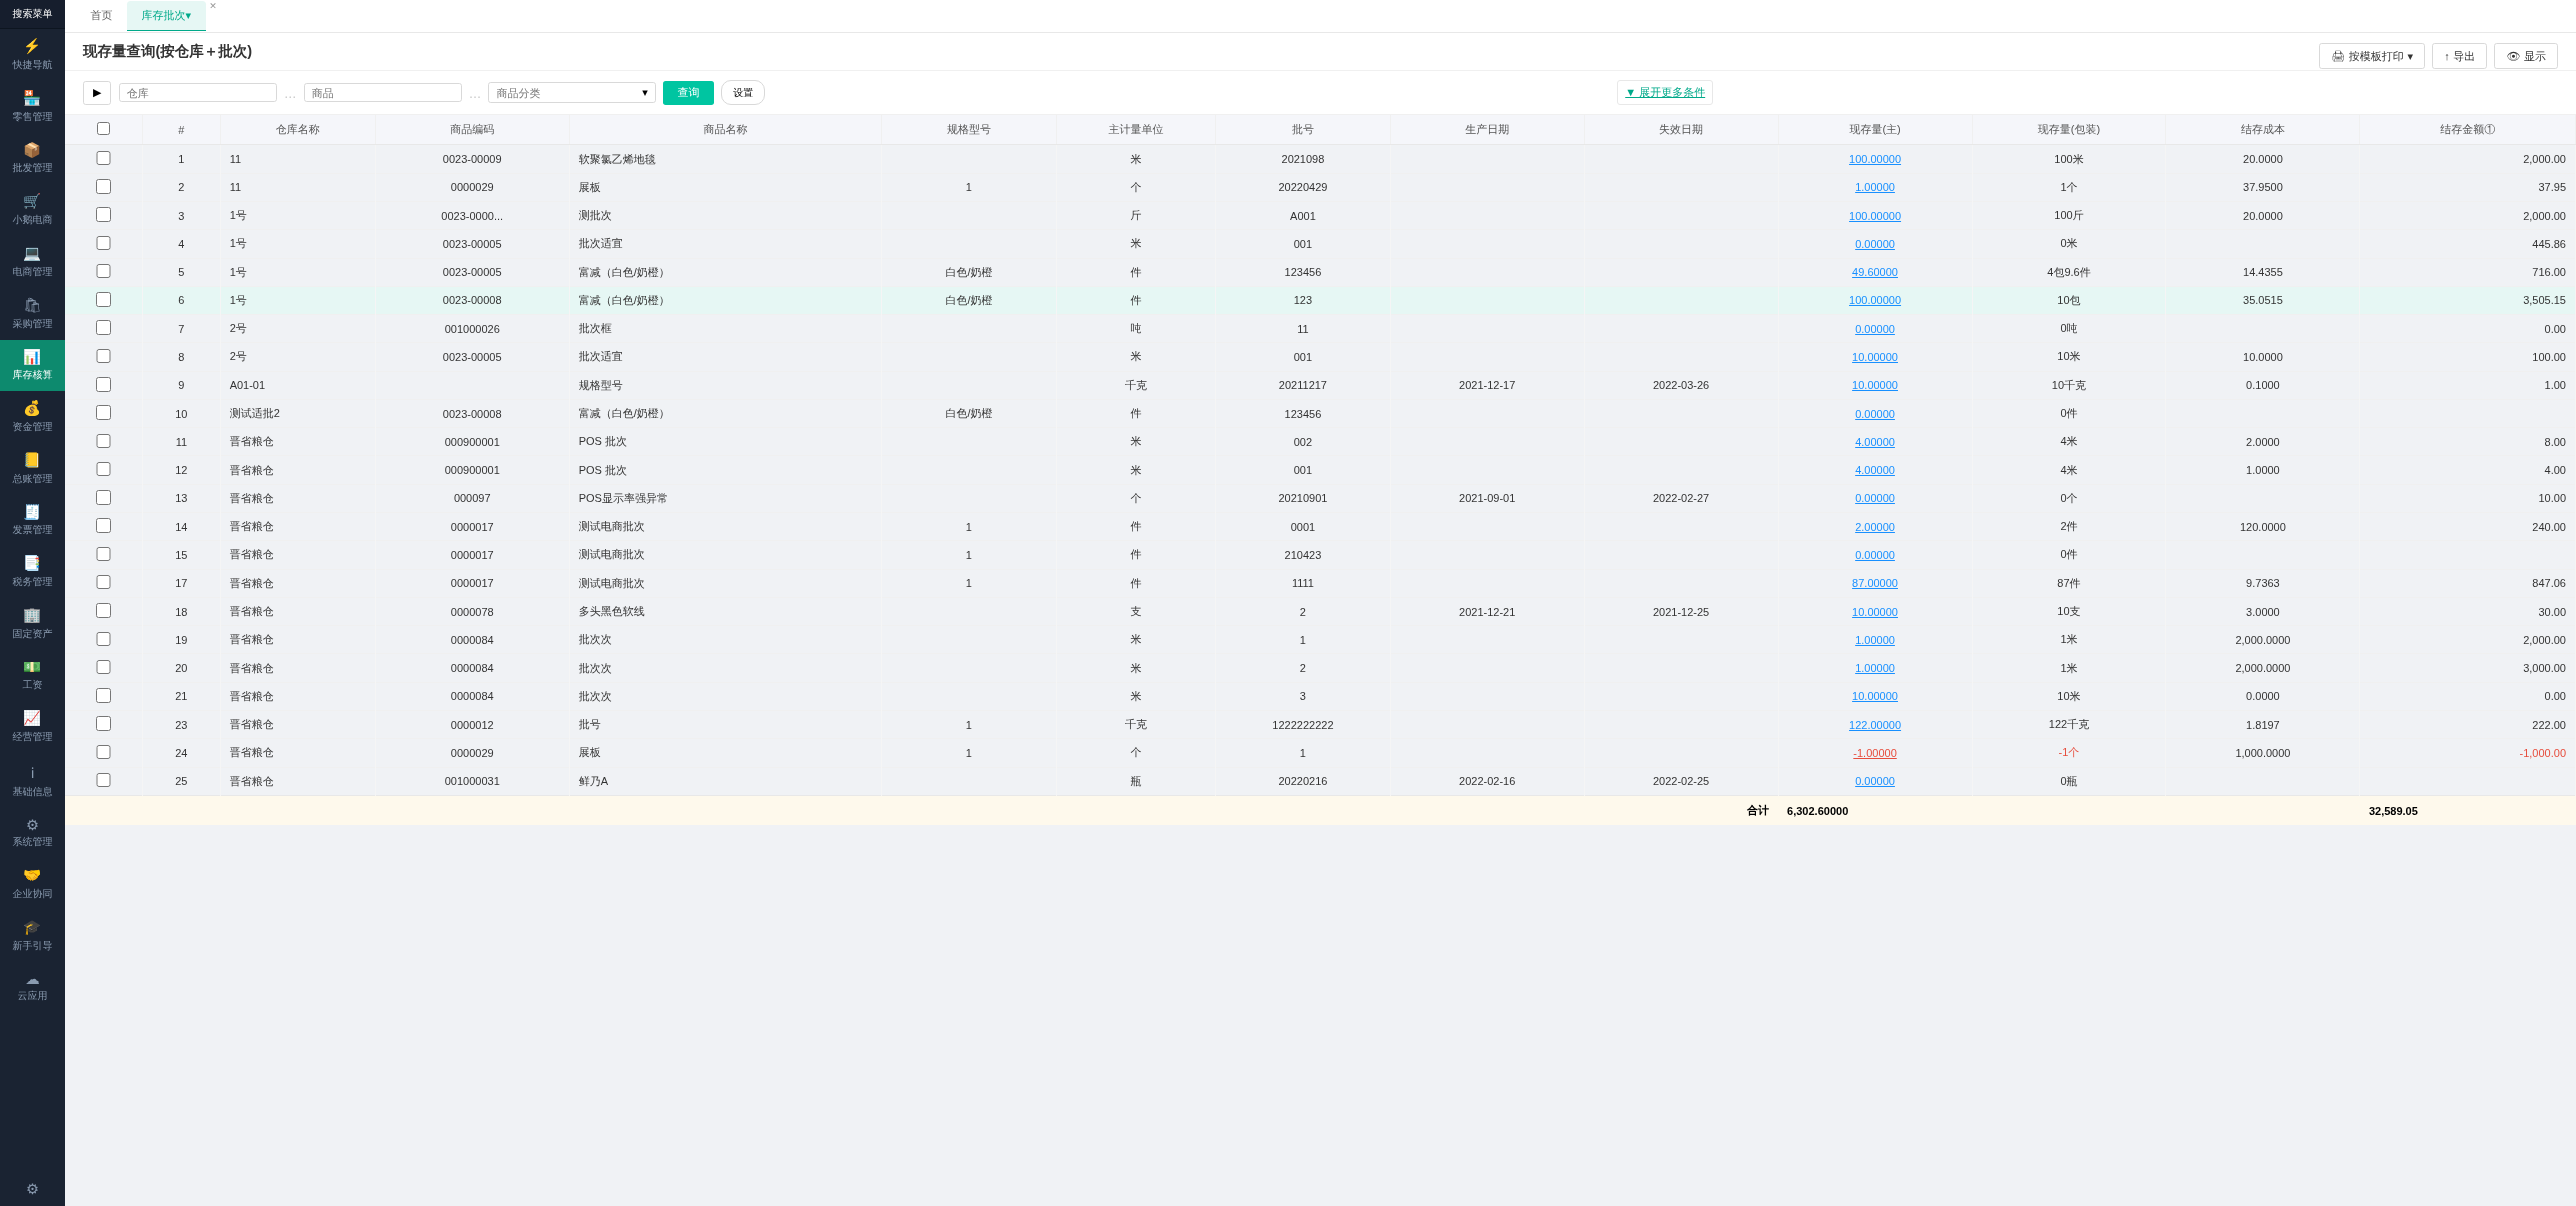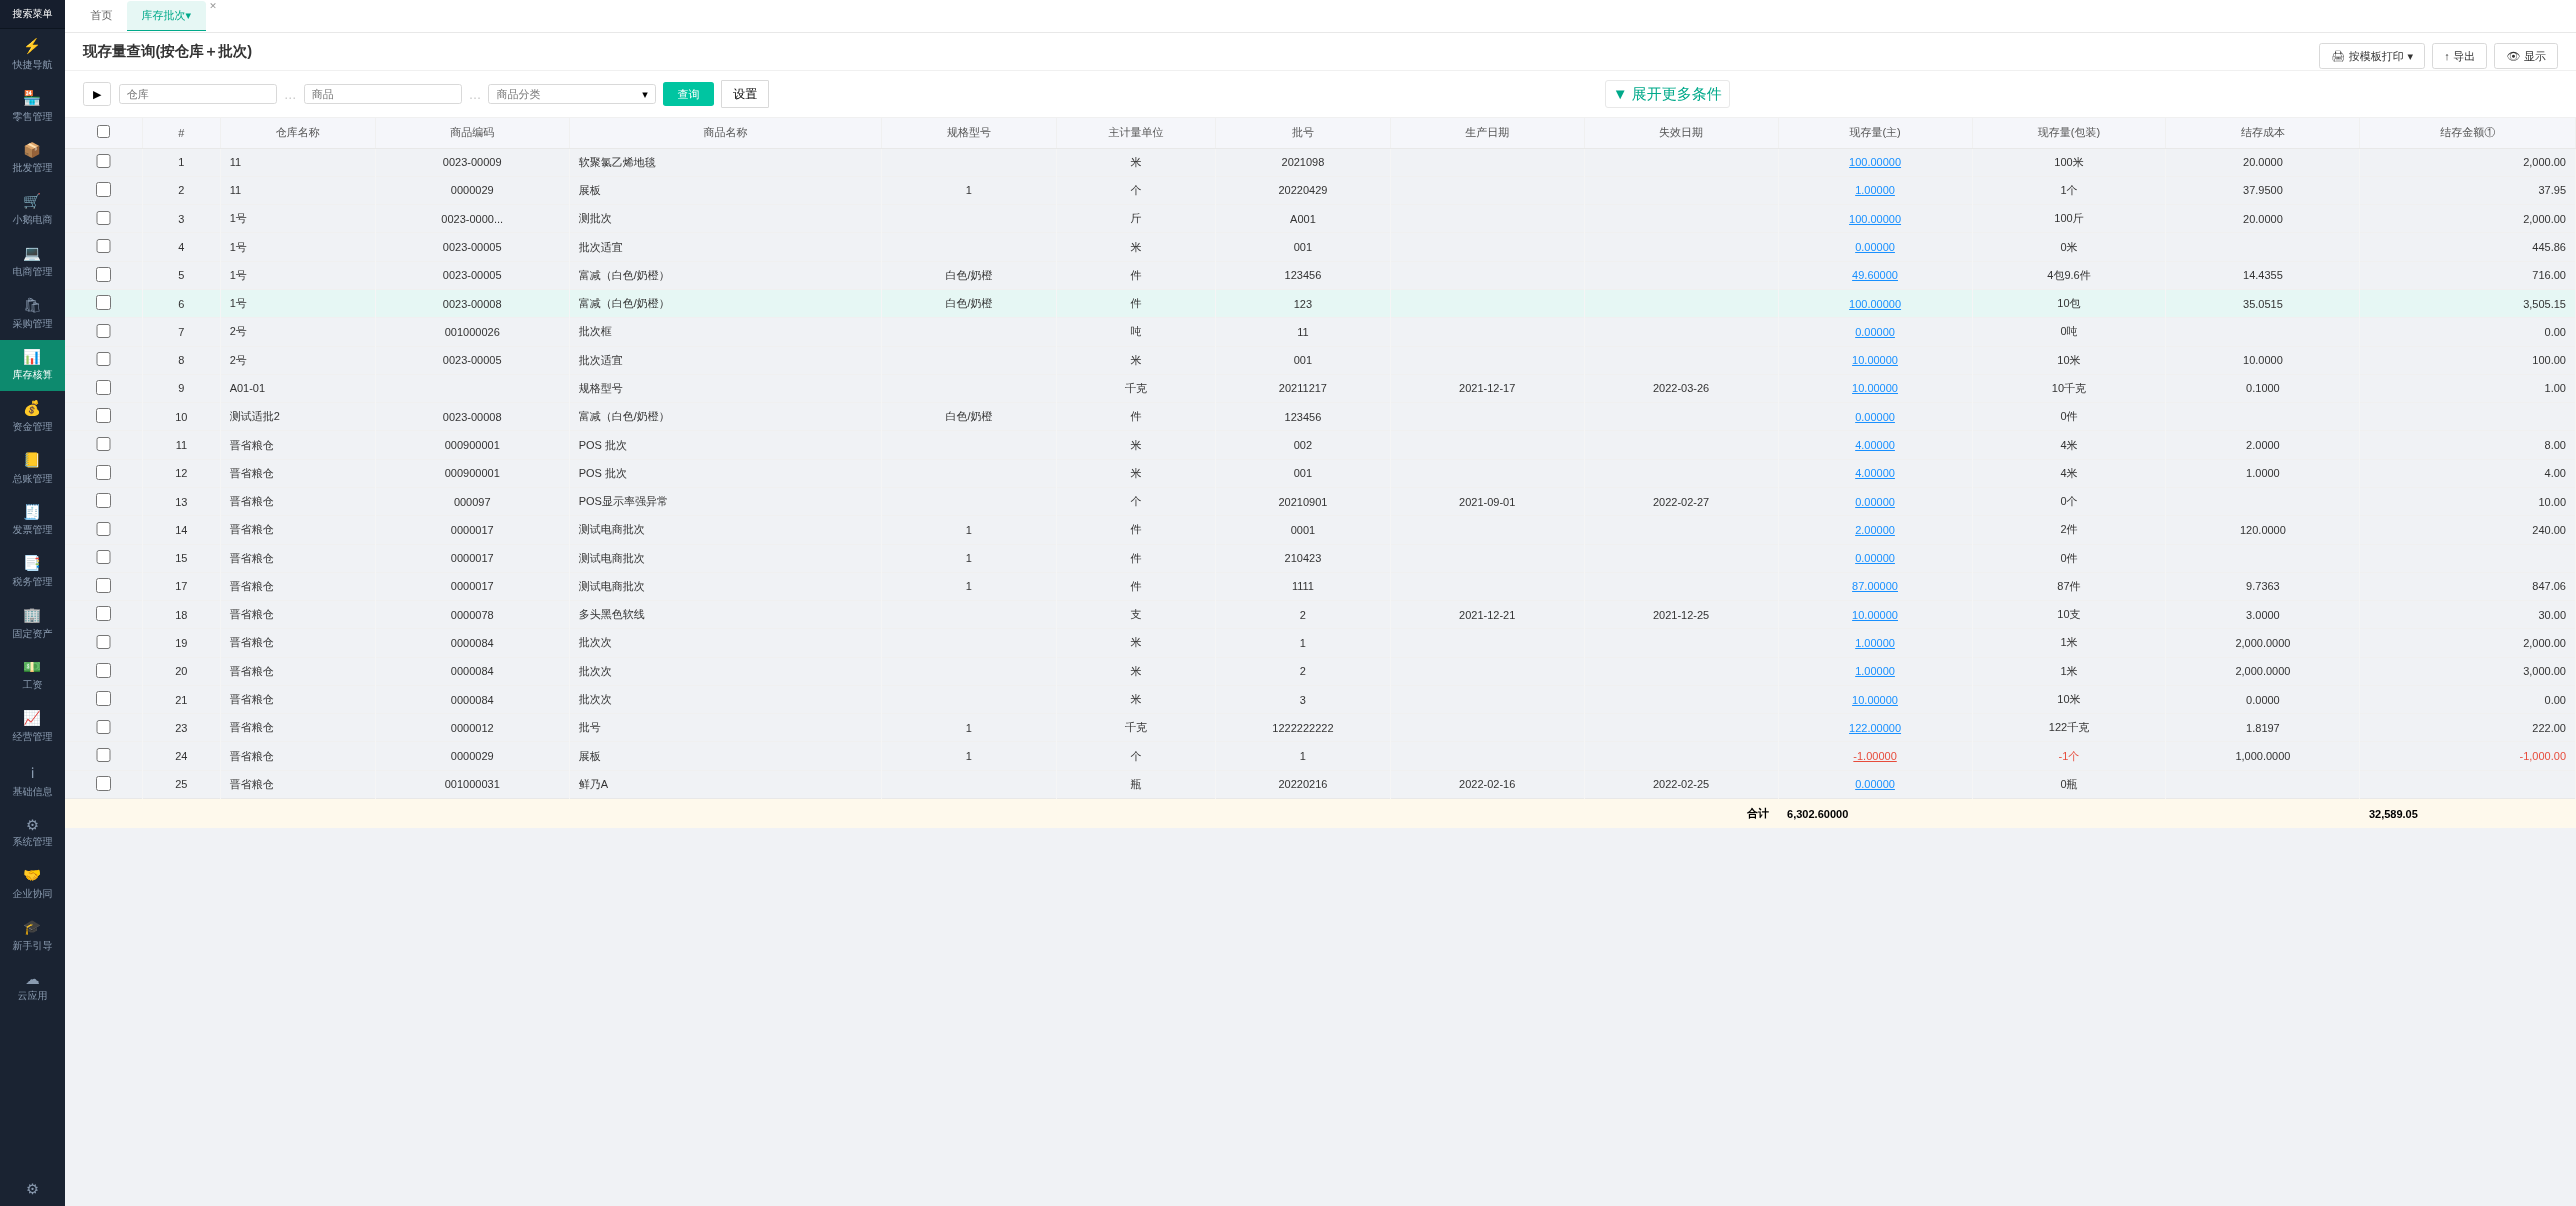--- a/index.html
+++ b/index.html
@@ -121,25 +121,26 @@
       flex-shrink: 0;
       border-bottom: 0.9px solid #f0f0f0;
       flex-wrap: wrap;
     }
     .filter-expand {
       display: flex;
       align-items: center;
       gap: 3.6px;
       color: #00a98a;
       cursor: pointer;
-      font-size: 15px;
+      font-size: 11px;
       padding: 3.6px 7.2px;
       border: 0.9px solid #e8e8e8;
       border-radius: 3px;
       background: #fff;
+      text-decoration: underline;
     }
     .filter-btn {
       padding: 4.5px 9px;
       font-size: 11px;
       border-radius: 2.7px;
       border: 0.9px solid #d9d9d9;
       background: #fff;
       cursor: pointer;
       display: flex;
       align-items: center;
@@ -151,21 +152,21 @@
       border: 0.9px solid #d9d9d9;
       border-radius: 2.7px;
       background: #fff;
       padding: 2.7px 7.2px;
       gap: 3.6px;
       min-width: 72px;
     }
     .filter-input { border: none; outline: none; font-size: 11px; min-width: 54px; }
     .filter-separator { color: #ccc; font-size: 14.5px; }
     .search-btn { background: #00c5a1; color: #fff; border: none; padding: 4.5px 14.5px; border-radius: 2.7px; cursor: pointer; font-size: 11px; }
-    .settings-btn { padding: 4.5px 11px; border: 0.9px solid #d9d9d9; border-radius: 1px; background: #fff; cursor: pointer; font-size: 12px; }
+    .settings-btn { padding: 4.5px 11px; border: 0.9px solid #d9d9d9; border-radius: 10px; background: #fff; cursor: pointer; font-size: 10px; }
     table {
       width: 100%;
       border-collapse: collapse;
       font-size: 11px;
     }
     thead tr {
       background: #f5f6fa;
       color: #333;
     }
     thead th {

